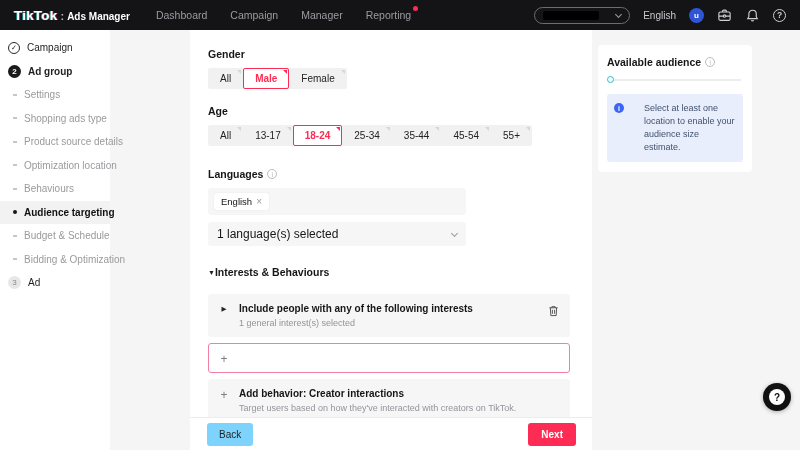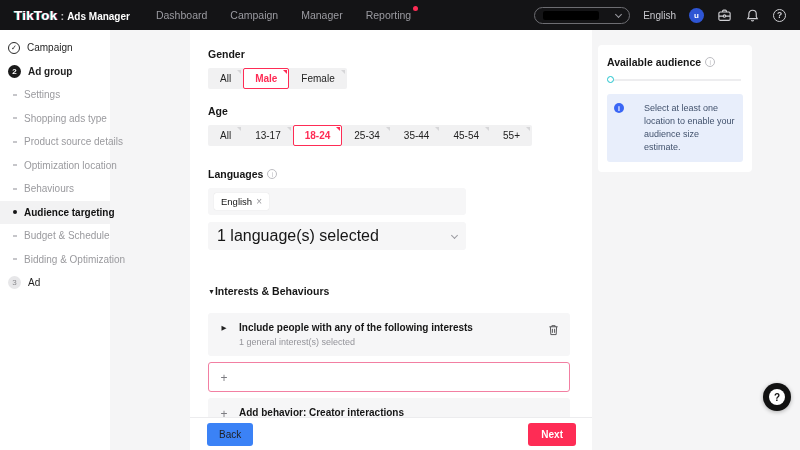--- a/index.html
+++ b/index.html
@@ -44,35 +44,35 @@
   .sec-label { font-size:10.5px; font-weight:bold; margin-bottom:8px; display:flex; align-items:center; gap:4px; }
   .info-i { width:10px; height:10px; border:1px solid #bdbdc2; border-radius:50%; color:#bdbdc2; font-size:6.5px; display:inline-flex; align-items:center; justify-content:center; font-weight:normal; }
   .seg-group { display:inline-flex; background:#f1f1f2; border-radius:2px; margin-bottom:16px; }
   .seg { position:relative; padding:4px 11px; font-size:10px; color:#222; cursor:pointer; border:1px solid transparent; border-radius:2px; }
   .seg::after { content:""; position:absolute; top:1px; right:1px; border-top:4px solid #d6d6d8; border-left:4px solid transparent; }
   .seg.selected { background:#fff; border-color:#fe2c55; color:#fe2c55; font-weight:bold; }
   .seg.selected::after { border-top-color:#fe2c55; }
   .tagbox { width:258px; background:#f6f6f7; border-radius:3px; padding:5px 6px; margin-bottom:7px; }
   .chip { display:inline-flex; align-items:center; gap:4px; background:#fff; border-radius:2px; padding:3px 7px; font-size:9.5px; box-shadow:0 0 1px rgba(0,0,0,.18); }
   .chip .x { color:#9a9a9e; cursor:pointer; font-size:10px; }
-  .dropdown { width:258px; background:#f6f6f7; border-radius:3px; padding:5px 9px; font-size:16px; display:flex; align-items:center; cursor:pointer; margin-bottom:35px; }
+  .dropdown { width:258px; background:#f6f6f7; border-radius:3px; padding:5px 9px; font-size:12px; display:flex; align-items:center; cursor:pointer; margin-bottom:20px; }
   .dropdown .chev { border-color:#9b9ba1; }
   .collapse-hdr { display:flex; align-items:center; font-size:10.5px; font-weight:bold; margin-bottom:16px; cursor:pointer; }
   .caret-down { font-size:7px; color:#222; }
   .card { width:362px; border-radius:3px; background:#f6f6f7; display:flex; align-items:flex-start; padding:8px 10px 8px 0; margin-bottom:6px; border:1px solid transparent; cursor:pointer; }
   .card.highlight { background:#fff; border-color:#f27fa2; }
   .card .lead { width:30px; flex:none; display:flex; justify-content:center; padding-top:2px; color:#55555a; }
   .card .lead .tri { font-size:6.5px; color:#222; }
   .card .lead .plus { font-size:12px; color:#7c7c82; line-height:10px; }
   .card .body { flex:1; }
   .card .t { font-size:10px; font-weight:bold; margin-bottom:4px; }
   .card .d { font-size:9px; color:#94949a; }
   .trash { flex:none; padding-top:2px; }
   .footer { height:33px; border-top:1px solid #ececee; display:flex; align-items:center; justify-content:space-between; padding:0 16px 0 17px; }
-  .btn-back { background:#3b82f6; border:none; border-radius:3px; padding:6px 12px; font-size:10px; color:#1f1f1f; cursor:pointer; font-family:inherit; }
+  .btn-back { background:#7dd3fc; border:none; border-radius:3px; padding:6px 12px; font-size:10px; color:#1f1f1f; cursor:pointer; font-family:inherit; }
   .btn-next { background:#fe2c55; border:none; border-radius:3px; padding:6px 13px; font-size:10px; color:#fff; cursor:pointer; font-family:inherit; font-weight:bold; }
 
   
   .right-card { position:absolute; left:598px; top:45px; width:154px; background:#fff; border-radius:4px; padding:11px 9px 10px 9px; }
   .rc-title { font-size:10.5px; font-weight:bold; display:flex; align-items:center; gap:4px; margin-bottom:8px; }
   .slider { position:relative; height:8px; margin-bottom:10px; }
   .slider .track { position:absolute; left:3px; right:2px; top:3px; height:2px; background:#ededef; }
   .slider .knob { position:absolute; left:0; top:0; width:7px; height:7px; border:1.6px solid #1fc3cd; border-radius:50%; background:#fff; }
   .info-box { background:#e8eefb; border-radius:3px; padding:8px 8px 8px 7px; display:flex; gap:20px; }
   .info-box .bi { width:10px; height:10px; flex:none; border-radius:50%; background:#3a66f5; color:#fff; font-size:7px; display:flex; align-items:center; justify-content:center; margin-top:1px; font-weight:bold; }

